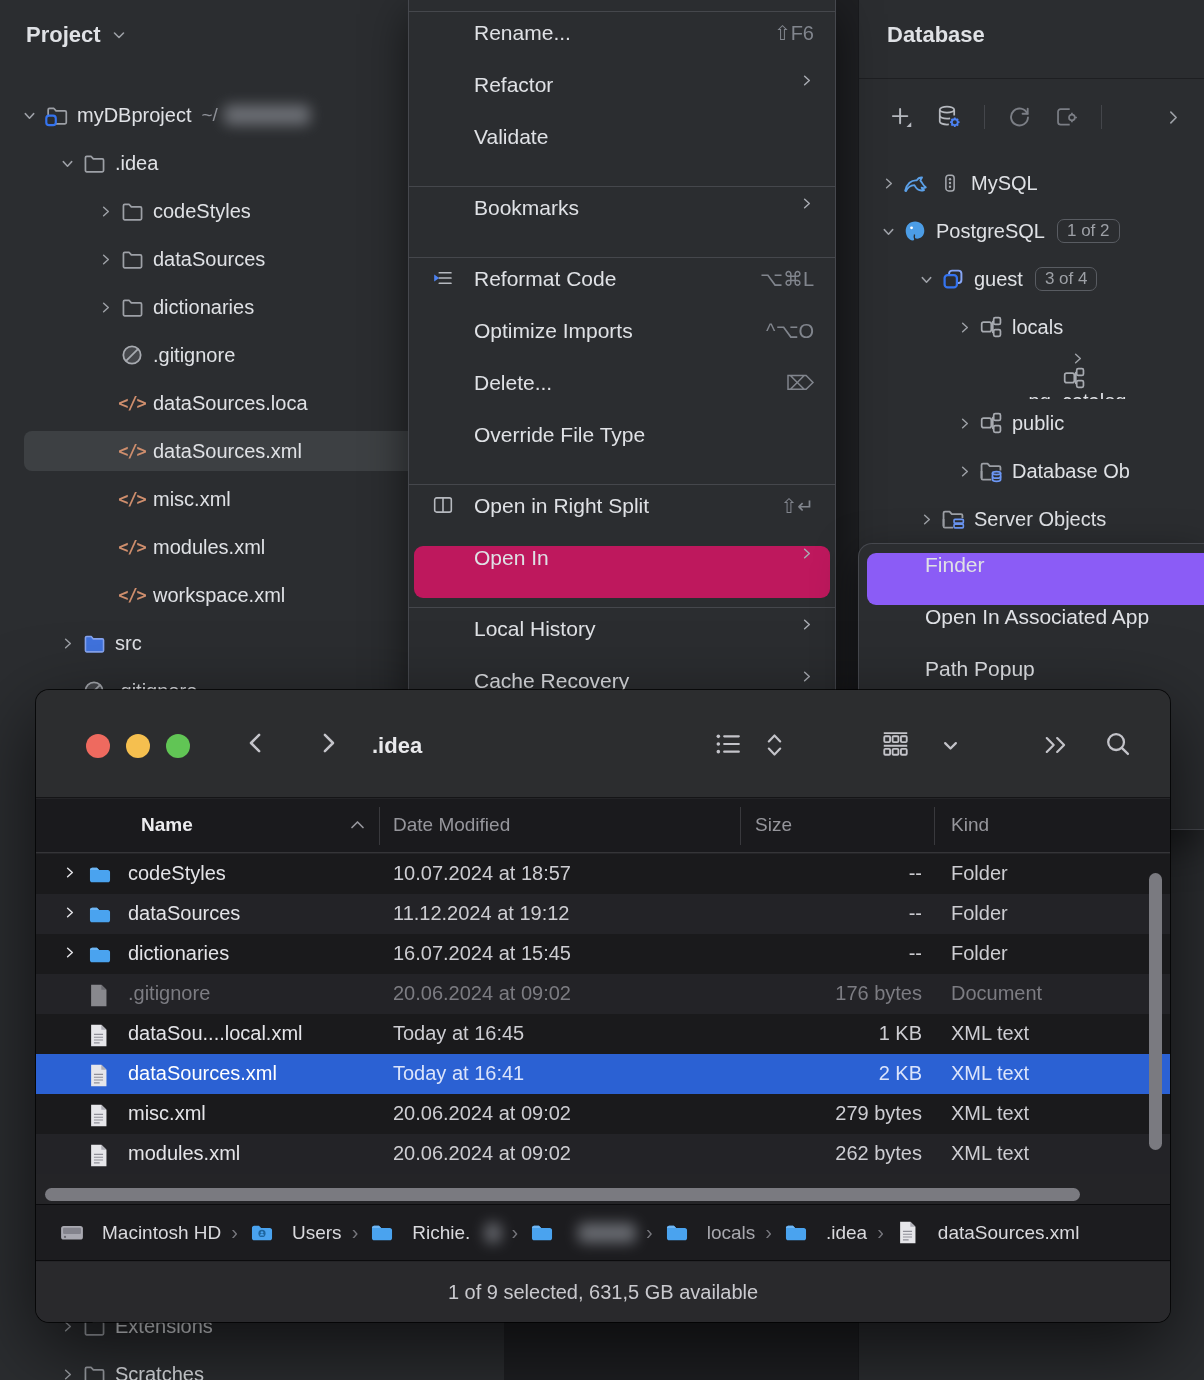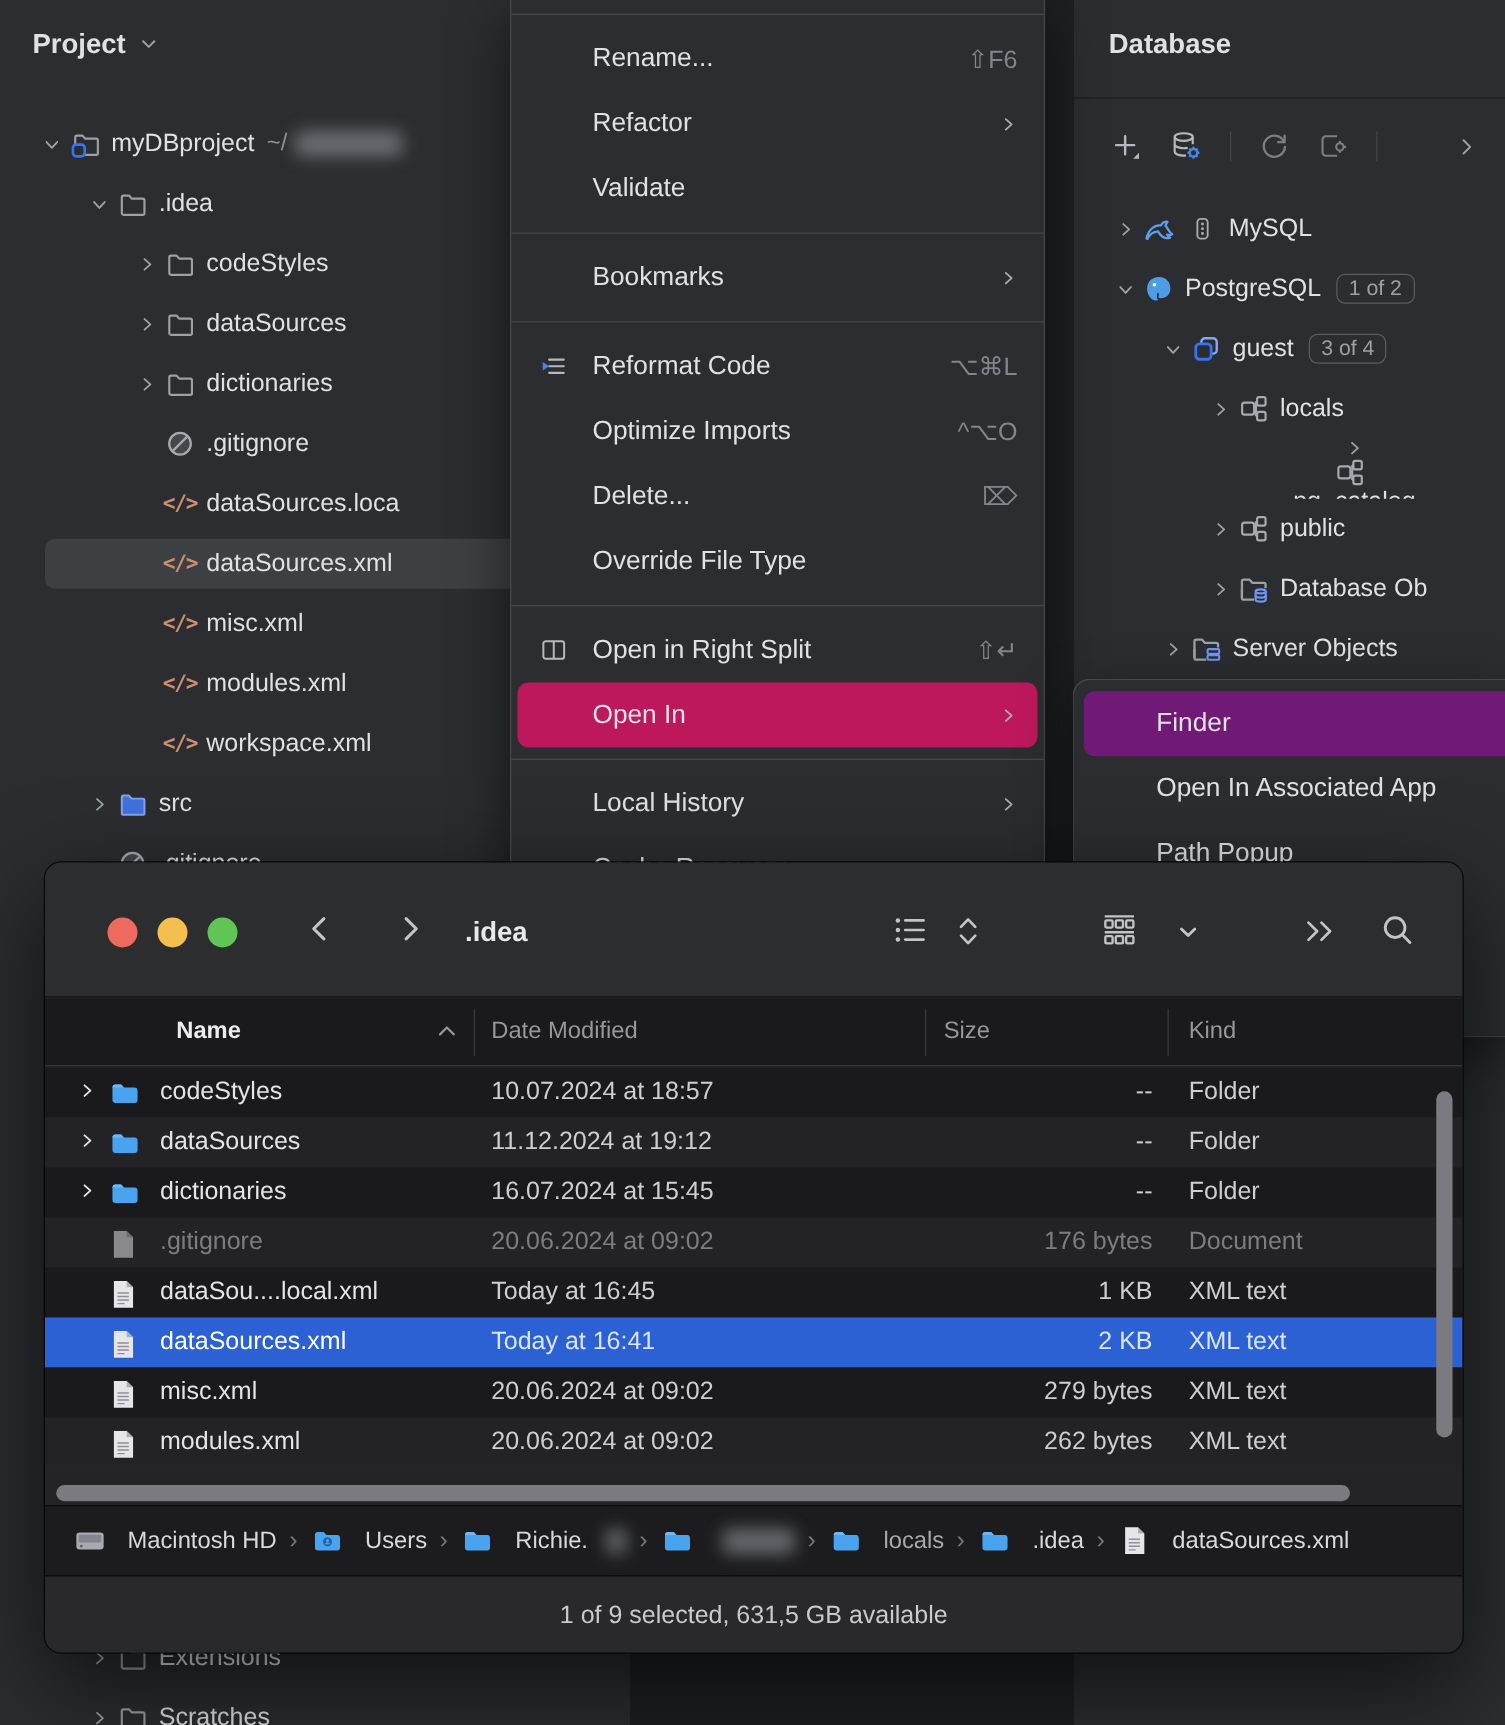--- a/index.html
+++ b/index.html
@@ -15,21 +15,21 @@
 
   
   .panel { position:absolute; top:0; bottom:0; background:#2b2d30; }
   #project-panel { left:0; width:505px; border-right:1px solid #1e1f22; }
   #database-panel { left:858px; width:346px; border-left:1px solid #1a1b1e; }
 
   .panel-header { position:absolute; top:22px; left:26px; display:flex; align-items:center; gap:10px;
     font-size:22px; font-weight:700; color:#dfe1e5; }
   .panel-header .hdr-chev { color:#9da0a6; display:inline-flex; }
 
-  .tree { position:absolute; left:12px; right:0; }
+  .tree { position:absolute; left:0; right:0; }
   #project-tree { top:91px; }
   .t-row { position:relative; height:48px; display:flex; align-items:center; white-space:nowrap; overflow:hidden; }
   .t-row .sel-bg { position:absolute; left:24px; right:6px; top:4px; bottom:4px; background:#3d4043; border-radius:8px; }
   .t-row > * { position:relative; }
   .chev { width:26px; min-width:26px; display:inline-flex; justify-content:center; color:#9da0a6; }
   .chev.exp svg { transform:rotate(90deg); }
   .icon { width:28px; min-width:28px; display:inline-flex; justify-content:center; margin-right:7px; }
   .t-label { font-size:20px; color:#dfe1e5; }
   .t-suffix { font-size:19px; color:#8e9198; margin-left:10px; }
   .blur-blob { display:inline-block; vertical-align:middle; height:20px; border-radius:5px;
@@ -46,34 +46,34 @@
   #db-toolbar .tb-sep { width:1px; height:24px; background:#44464b; }
   #db-toolbar .tb-icon { display:inline-flex; }
   #db-toolbar .tb-right { margin-left:auto; color:#9da0a6; display:inline-flex; }
   #db-tree { top:159px; }
 
   
   #context-menu { position:absolute; left:408px; top:0; width:428px; height:708px;
     background:#2b2d30; border:1px solid #46484e; border-top:none;
     border-radius:0 0 14px 14px; box-shadow:0 14px 44px rgba(0,0,0,.55); z-index:10; padding-top:2px; }
   .m-sep { height:1px; background:#45474c; margin:9px 0; }
-  .m-item { height:52px; display:flex; align-items:center; padding:0 16px 0 18px; margin:0 5px; border-radius:9px; }
+  .m-item { height:52px; display:flex; align-items:flex-start; padding:0 16px 0 18px; margin:0 5px; border-radius:9px; }
   .m-item.hl { background:#be185d; }
   .m-icon { width:42px; min-width:42px; display:inline-flex; }
   .m-label { font-size:21px; color:#dfe1e5; flex:1; white-space:nowrap; }
   .m-short { font-size:20px; color:#81858d; margin-left:20px; }
   .m-arrow { color:#a8abb2; margin-left:20px; display:inline-flex; }
 
   
   #open-in-submenu { position:absolute; left:858px; top:543px; width:346px; height:287px;
     background:#2b2d30; border:1px solid #46484e; border-right:none;
     border-radius:14px 0 0 14px; box-shadow:0 14px 40px rgba(0,0,0,.5); z-index:15;
     padding-top:9px; overflow:hidden; }
   #open-in-submenu .m-item { padding-left:58px; margin:0 0 0 8px; border-radius:9px 0 0 9px; }
-  #open-in-submenu .m-item.hl { background:#701a75; }
+  #open-in-submenu .m-item.hl { background:#8b5cf6; }
 
   
   #finder { position:absolute; left:36px; top:690px; width:1134px; height:632px; z-index:20;
     border-radius:13px; background:#242427; overflow:hidden;
     box-shadow:0 26px 80px rgba(0,0,0,.65), 0 0 0 1px rgba(0,0,0,.75); }
   #fw-titlebar { position:absolute; left:0; top:0; right:0; height:108px; background:#2c2d2f;
     border-bottom:1px solid #151517; }
   .tl { position:absolute; top:44px; width:24px; height:24px; border-radius:50%; }
   #fw-title { position:absolute; top:43px; left:336px; font-size:22px; font-weight:700; color:#e9e9ec; }
   .fw-tbicon { position:absolute; top:40px; color:#c3c3c9; display:inline-flex; }

